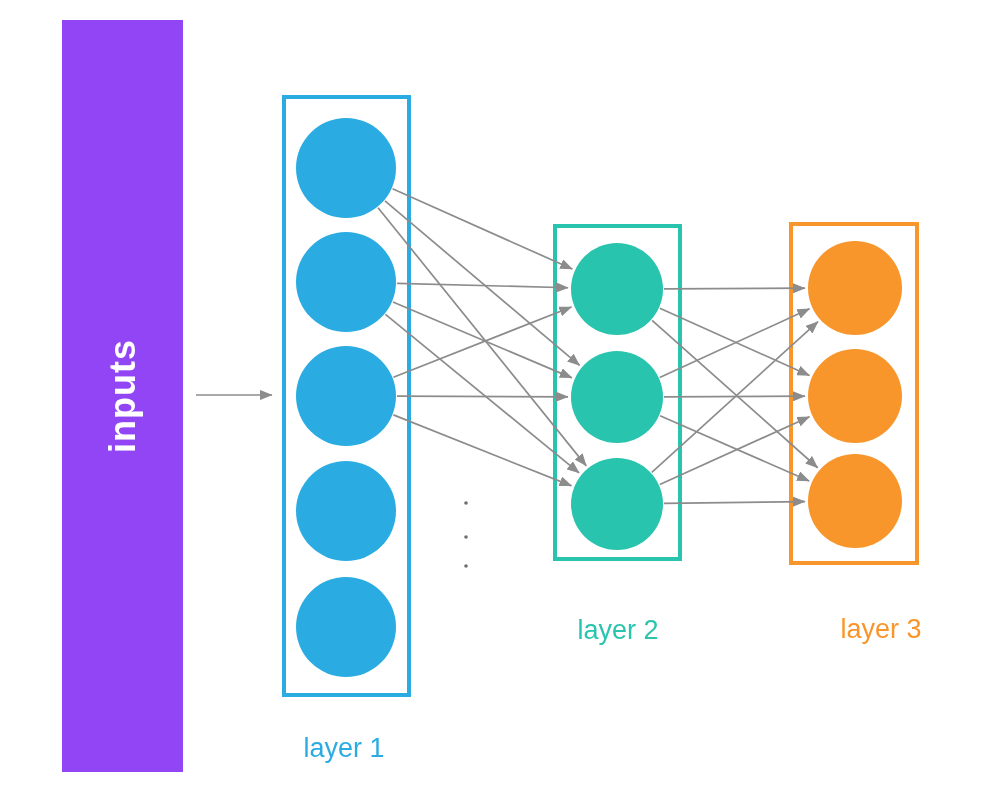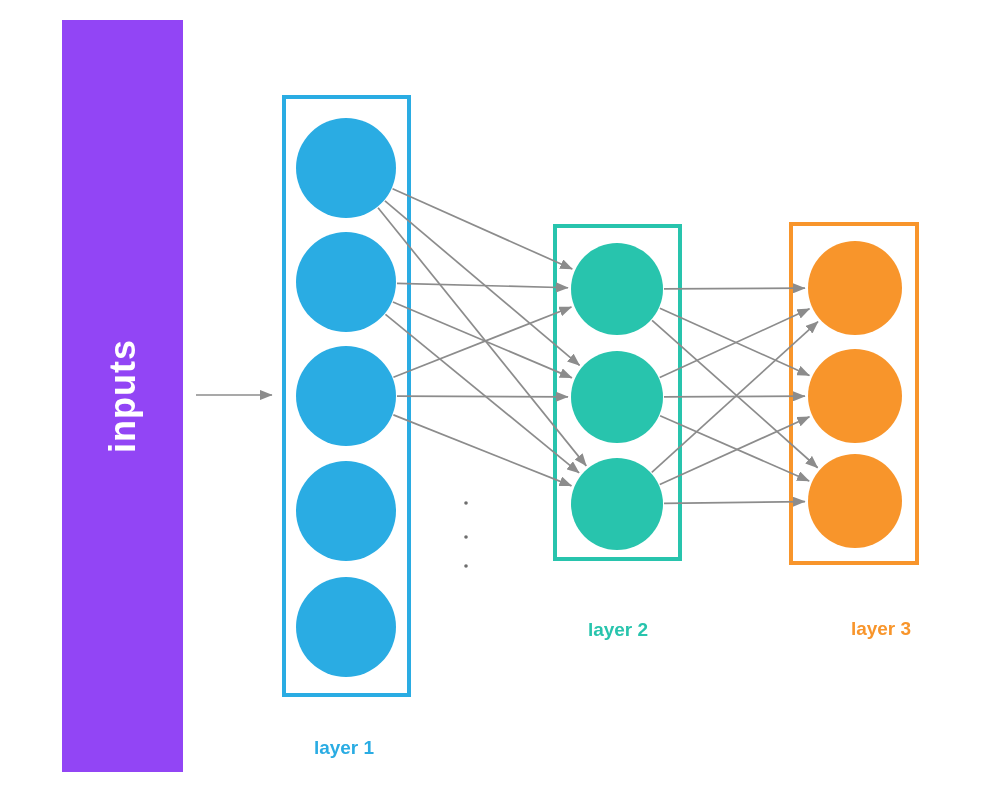--- a/index.html
+++ b/index.html
@@ -32,22 +32,22 @@
     white-space: nowrap;
   }
   .net-svg {
     position: absolute;
     left: 0;
     top: 0;
   }
   .layer-label {
     position: absolute;
     transform: translate(-50%, -50%);
-    font-weight: bold;
-    font-size: 19px;
+    font-weight: normal;
+    font-size: 27px;
     white-space: nowrap;
   }
 </style>
 </head>
 <body>
 
 <div class="canvas">
 
   <div class="inputs-band" style="left: 62px; top: 20px; width: 121px; height: 752px; background: rgb(146, 69, 245);">
     <span class="inputs-label" style="color: rgb(255, 255, 255);">inputs</span>

